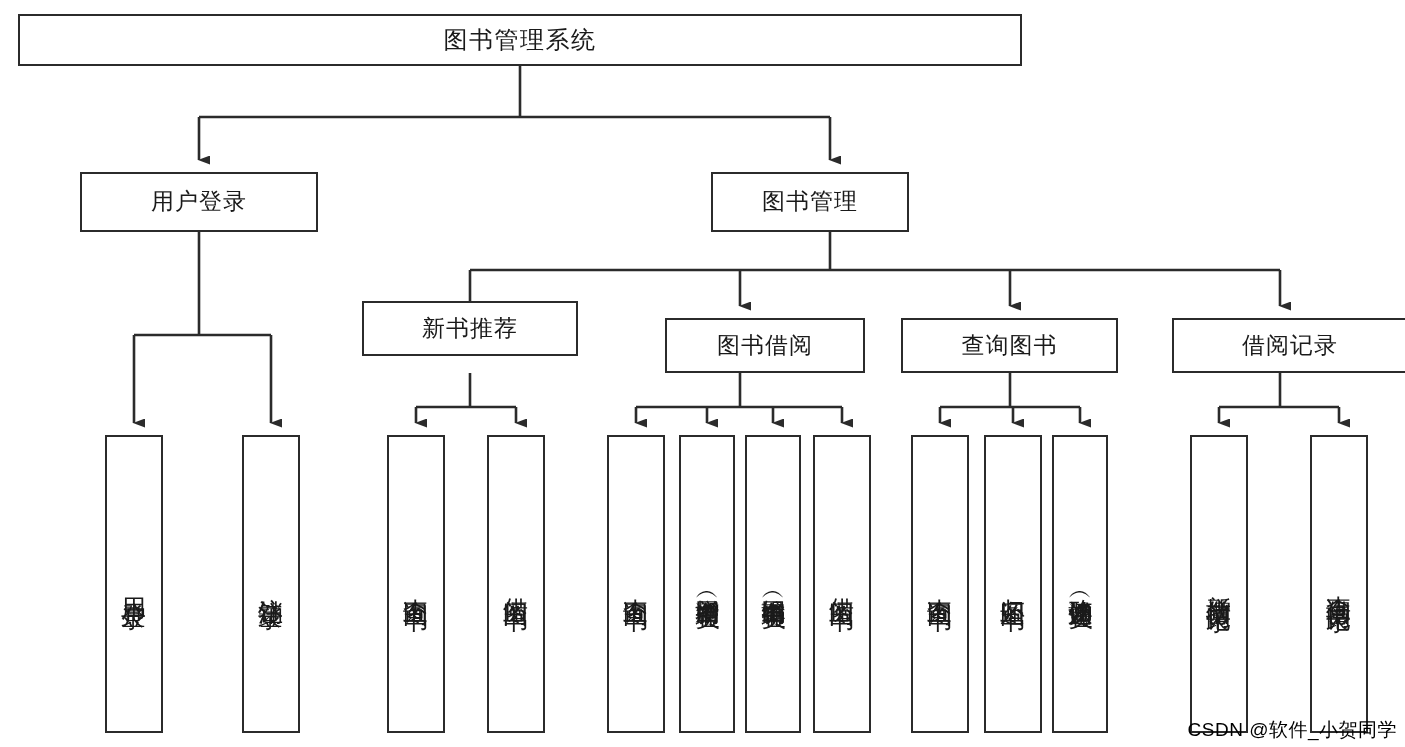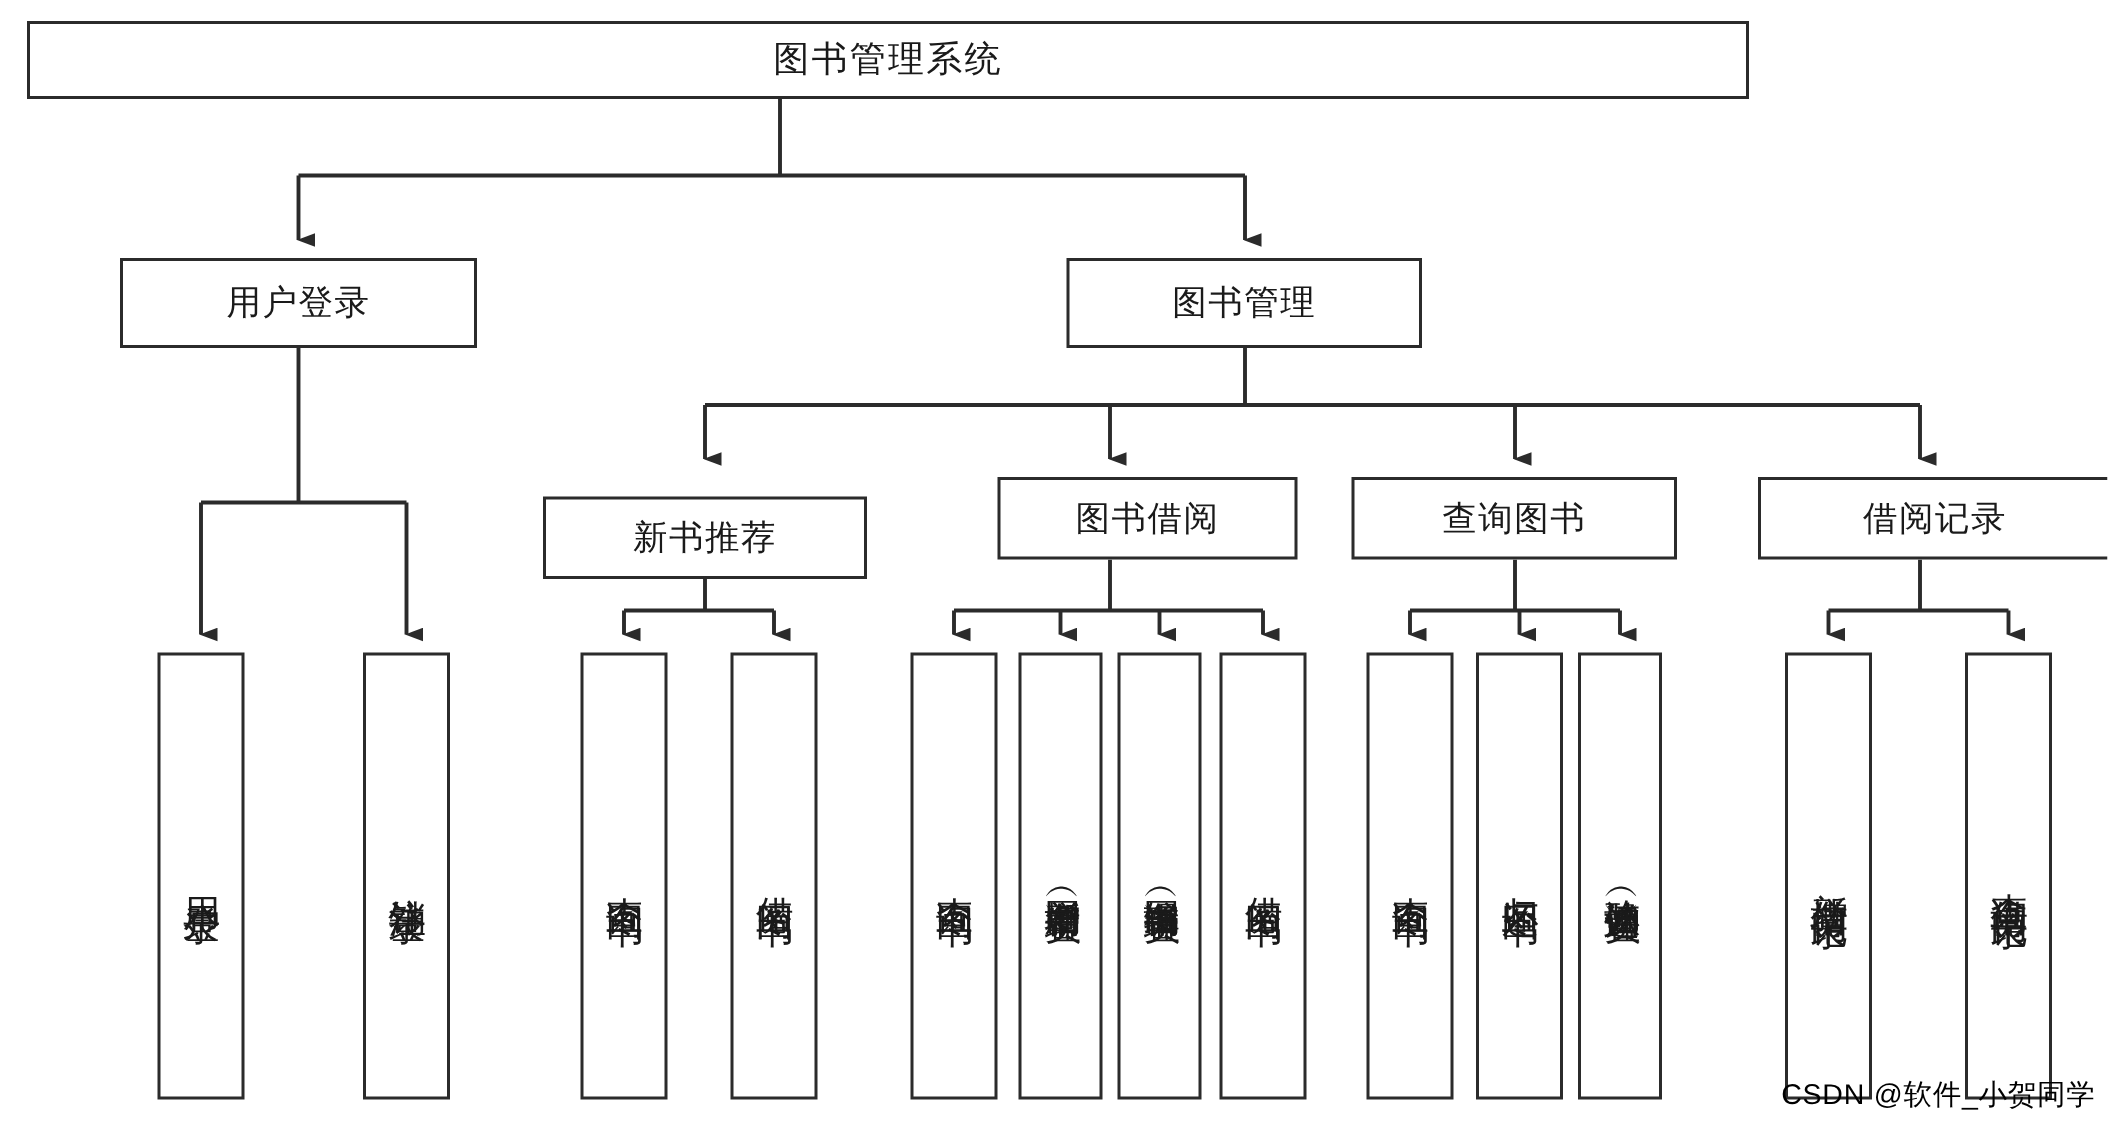--- a/index.html
+++ b/index.html
@@ -126,34 +126,34 @@
         <path d="M940,407 L940,423" marker-end="url(#arrowhead)"></path>
         <path d="M1013,407 L1013,423" marker-end="url(#arrowhead)"></path>
         <path d="M1080,407 L1080,423" marker-end="url(#arrowhead)"></path>
         <path d="M1280,373 L1280,407"></path>
         <path d="M1219,407 L1339,407"></path>
         <path d="M1219,407 L1219,423" marker-end="url(#arrowhead)"></path>
         <path d="M1339,407 L1339,423" marker-end="url(#arrowhead)"></path>
       </g>
   </svg>
 
-  <div class="node horiz" id="node-root" style="left: 18px; top: 14px; width: 1148px; height: 52px;">
+  <div class="node horiz" id="node-root" style="left: 18px; top: 14px; width: 1004px; height: 52px;">
     <span class="node-label">图书管理系统</span>
   </div>
 
   <div id="level1-group">
       <div class="node horiz" style="left: 80px; top: 172px; width: 238px; height: 60px;">
         <span class="node-label">用户登录</span>
       </div>
-      <div class="node horiz" style="left: 711px; top: 172px; width: 237px; height: 60px;">
+      <div class="node horiz" style="left: 711px; top: 172px; width: 198px; height: 60px;">
         <span class="node-label">图书管理</span>
       </div>
     </div>
   <div id="level2-group">
-      <div class="node horiz" style="left: 362px; top: 331px; width: 216px; height: 55px;">
+      <div class="node horiz" style="left: 362px; top: 301px; width: 216px; height: 55px;">
         <span class="node-label">新书推荐</span>
       </div>
       <div class="node horiz" style="left: 632px; top: 318px; width: 200px; height: 55px; margin-left: 33px;">
         <span class="node-label">图书借阅</span>
       </div>
       <div class="node horiz" style="left: 901px; top: 318px; width: 217px; height: 55px;">
         <span class="node-label">查询图书</span>
       </div>
       <div class="node horiz" style="left: 1172px; top: 318px; width: 236px; height: 55px;">
         <span class="node-label">借阅记录</span>

